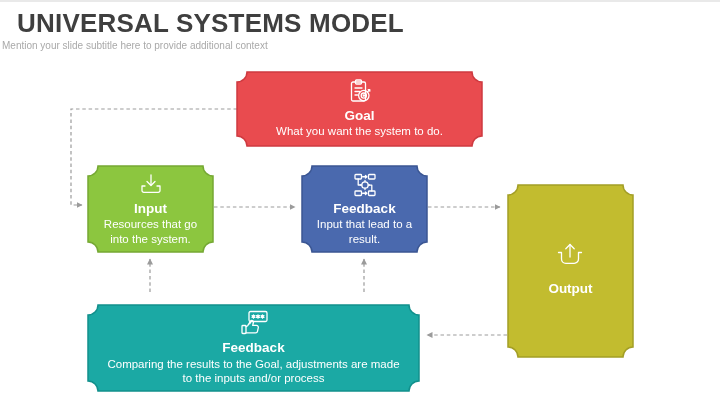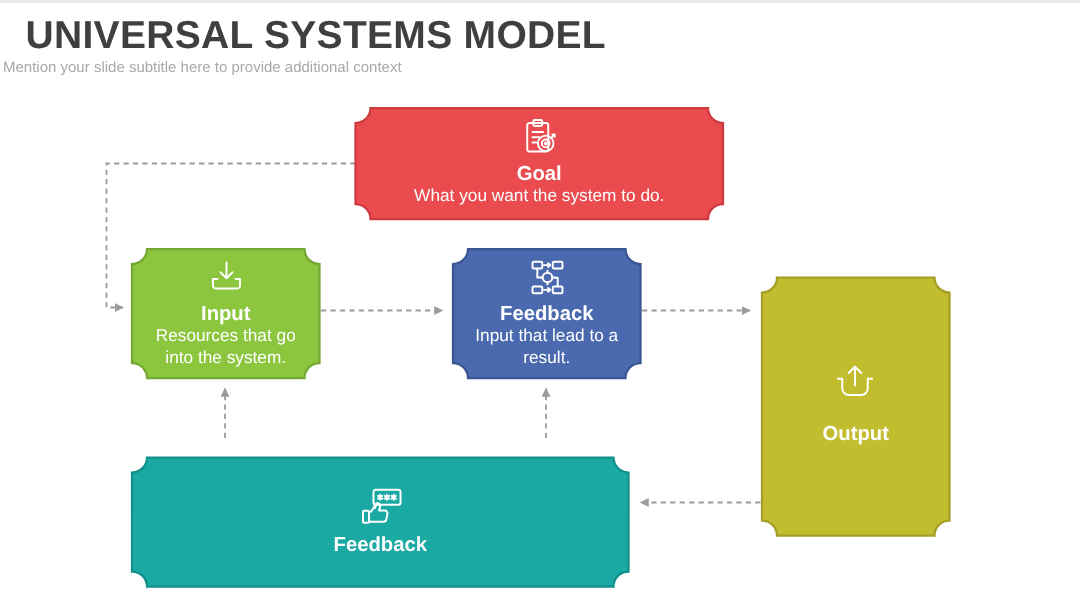--- a/index.html
+++ b/index.html
@@ -153,16 +153,17 @@
       <svg class="icon mb2" width="30" height="27" viewBox="0 0 30 27">
         <rect x="10" y="1.5" width="18" height="10" rx="1.5"></rect>
         <path d="M14.5 4.8 v3.4 M13.1 5.6 l2.8 1.8 M15.9 5.6 l-2.8 1.8"></path>
         <path d="M19 4.8 v3.4 M17.6 5.6 l2.8 1.8 M20.4 5.6 l-2.8 1.8"></path>
         <path d="M23.5 4.8 v3.4 M22.1 5.6 l2.8 1.8 M24.9 5.6 l-2.8 1.8"></path>
         <path d="M12 11.5 l-1.2 2.3"></path>
         <rect x="3" y="15.5" width="4" height="8" rx="0.8"></rect>
         <path d="M7 22.8 h9.6 a1.9 1.9 0 0 0 1.9 -1.5 l0.8 -3.6 a1.9 1.9 0 0 0 -1.9 -2.3 h-3.7 l0.7 -2.9 a1.6 1.6 0 0 0 -3 -1.1 l-2.7 4.3 -1.7 1"></path>
       </svg>
       <div class="box-title">Feedback</div>
+      <div class="box-desc">Comparing the results to the Goal, adjustments are made to the inputs and/or process</div>
     </div>
   </div>
 
 </div>
 
 </body></html>

